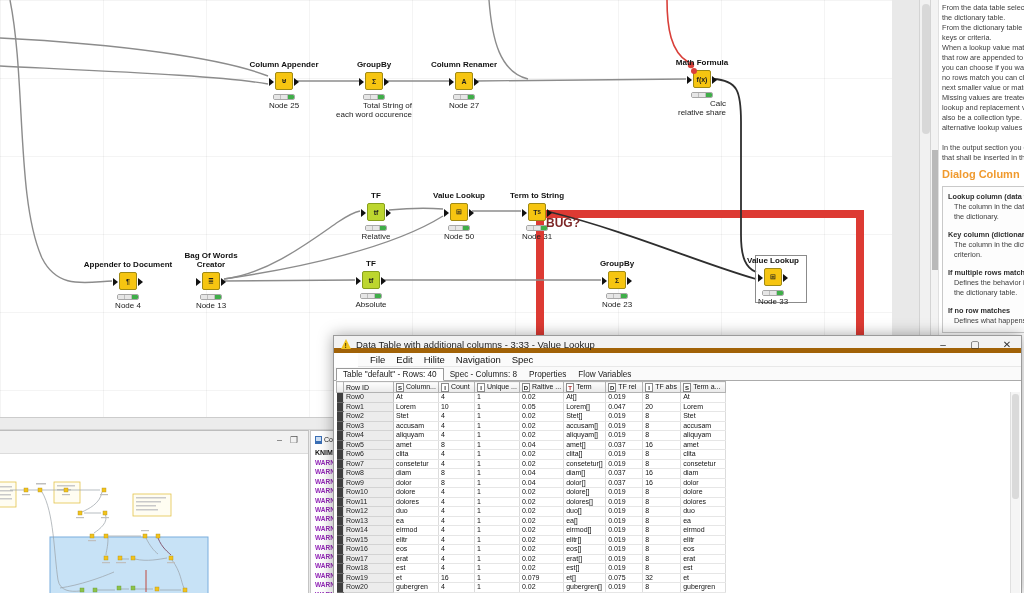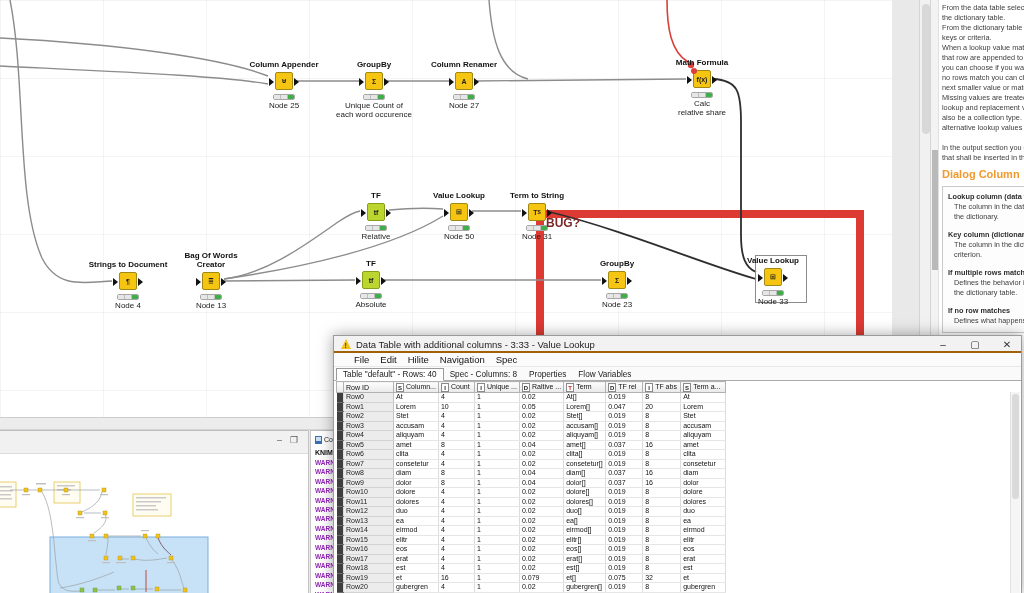--- a/index.html
+++ b/index.html
@@ -26,21 +26,21 @@
   font-size:7px; font-weight:bold; color:#1d1d1d; position:relative;
 }
 .node.green .node-body { background:#bdd62f; border-color:#87a01c; }
 .node-title {
   position:absolute; bottom:21px; left:50%; transform:translateX(-50%);
   white-space:nowrap; font-size:8px; font-weight:bold; color:#111;
   text-align:center; line-height:9px;
 }
 .node-caption {
   position:absolute; top:29px; left:50%; transform:translateX(-50%);
-  white-space:nowrap; font-size:8px; color:#222; text-align:center; line-height:9px;
+  white-space:nowrap; font-size:8px; color:#222; text-align:right; line-height:9px;
 }
 .lights {
   position:absolute; top:22px; left:-2px; width:22px; height:6px;
   border:1px solid #a7a7a7; background:#fff; border-radius:2px; display:flex; overflow:hidden;
 }
 .lights i { flex:1; background:#e6e6e6; border-right:1px solid #bdbdbd; }
 .lights i:last-child { border-right:0; }
 .lights i.on { background:#3fae49; }
 .port-in  { position:absolute; left:-7px; top:5px; width:0; height:0;
   border-top:4px solid transparent; border-bottom:4px solid transparent; border-left:5px solid #111; }
@@ -91,31 +91,31 @@
 .console-icon { width:8px; height:8px; border:1px solid #3b6fb5; background:#cfe0f4;
   display:inline-block; margin-right:2px; }
 .console-icon i { display:block; width:100%; height:3px; background:#3b6fb5; margin-top:4px; }
 .console-tab span { font-size:7px; color:#222; }
 .knime-line { font-size:7px; font-weight:bold; color:#111; margin:3px 0 2px 0; white-space:nowrap; }
 .warn-line { font-size:6.5px; font-weight:bold; color:#9327b8; line-height:9.4px; white-space:nowrap; }
 
 
 .twin { position:absolute; left:333px; top:335px; width:689px; height:260px;
   background:#fff; border:1px solid #9b9b9b; box-shadow:0 0 14px rgba(0,0,0,.35); overflow:hidden; }
-.twin-titlebar { height:17px; background:#f2f2f2; position:relative; border-bottom:2px solid #a16207; }
+.twin-titlebar { height:17px; background:#f2f2f2; position:relative; border-bottom:5px solid #a16207; }
 .twin-title { position:absolute; left:22px; top:3px; font-size:9.5px; color:#1c1c1c; white-space:nowrap; }
 .warn-tri { position:absolute; left:7px; top:3px; width:0; height:0;
   border-left:5.5px solid transparent; border-right:5.5px solid transparent;
   border-bottom:10px solid #f2c21a; }
 .warn-tri em { position:absolute; left:-1.5px; top:2.5px; font-style:normal; font-size:7px; font-weight:bold; color:#4d3a00; }
 .twin-btn { position:absolute; top:1px; width:28px; height:15px; text-align:center;
   font-size:10px; color:#333; line-height:15px; cursor:default; }
 .twin-btn.min { right:64px; } .twin-btn.max { right:32px; } .twin-btn.close { right:0; }
-.twin-menubar { height:14px; display:flex; align-items:center; padding-left:20px;
-  border-bottom:1px solid #e8e8e8; background:#fbfbfb; }
+.twin-menubar { height:14px; display:flex; align-items:center; padding-left:12px;
+  border-bottom:1px solid #e8e8e8; background:#fbfbfb;margin-left:24px; }
 .menu-item { font-size:9.5px; color:#111; margin-right:11px; white-space:nowrap; }
 .twin-tabs { height:14px; display:flex; align-items:flex-end; padding-left:2px;
   background:#fafafa; border-bottom:1px solid #ababab; }
 .tab { font-size:8.2px; color:#1a1a1a; padding:1px 6px 1px 6px; white-space:nowrap; }
 .tab.active { background:#fff; border:1px solid #9a9a9a; border-bottom:1px solid #fff;
   position:relative; margin-bottom:-1px; }
 .tgrid { border-collapse:collapse; table-layout:fixed; margin-left:2px; }
 .tgrid th { height:11px; padding:0 2px; font-size:7px; font-weight:normal; color:#111;
   background:linear-gradient(#fdfdfd,#e9e9e9); border:1px solid #b2b2b2;
   text-align:left; white-space:nowrap; overflow:hidden; }
@@ -179,21 +179,21 @@
   </div>
 
   <div class="node" style="left:365px;top:72px">
     <div class="node-title">GroupBy</div>
     <div class="node-body">Σ<span class="port-in"></span><span class="port-out"></span></div>
     <div class="lights">
         <i></i>
         <i></i>
         <i class="on"></i>
       </div>
-    <div class="node-caption"><span>Unique Count of</span><br><span>each word occurence</span></div>
+    <div class="node-caption"><span>Total String of</span><br><span>each word occurence</span></div>
   </div>
 
   <div class="node" style="left:455px;top:72px">
     <div class="node-title">Column Renamer</div>
     <div class="node-body">A<span class="port-in"></span><span class="port-out"></span></div>
     <div class="lights">
         <i></i>
         <i></i>
         <i class="on"></i>
       </div>
@@ -240,21 +240,21 @@
         <i></i>
         <i></i>
         <i class="on"></i>
       </div>
     <div class="node-caption">Node 31</div>
   </div>
 
   <div class="bug-label">BUG?</div>
 
   <div class="node" style="left:119px;top:272px">
-    <div class="node-title">Strings to Document</div>
+    <div class="node-title">Appender to Document</div>
     <div class="node-body">¶<span class="port-in"></span><span class="port-out"></span></div>
     <div class="lights">
         <i></i>
         <i></i>
         <i class="on"></i>
       </div>
     <div class="node-caption">Node 4</div>
   </div>
 
   <div class="node" style="left:202px;top:272px">

